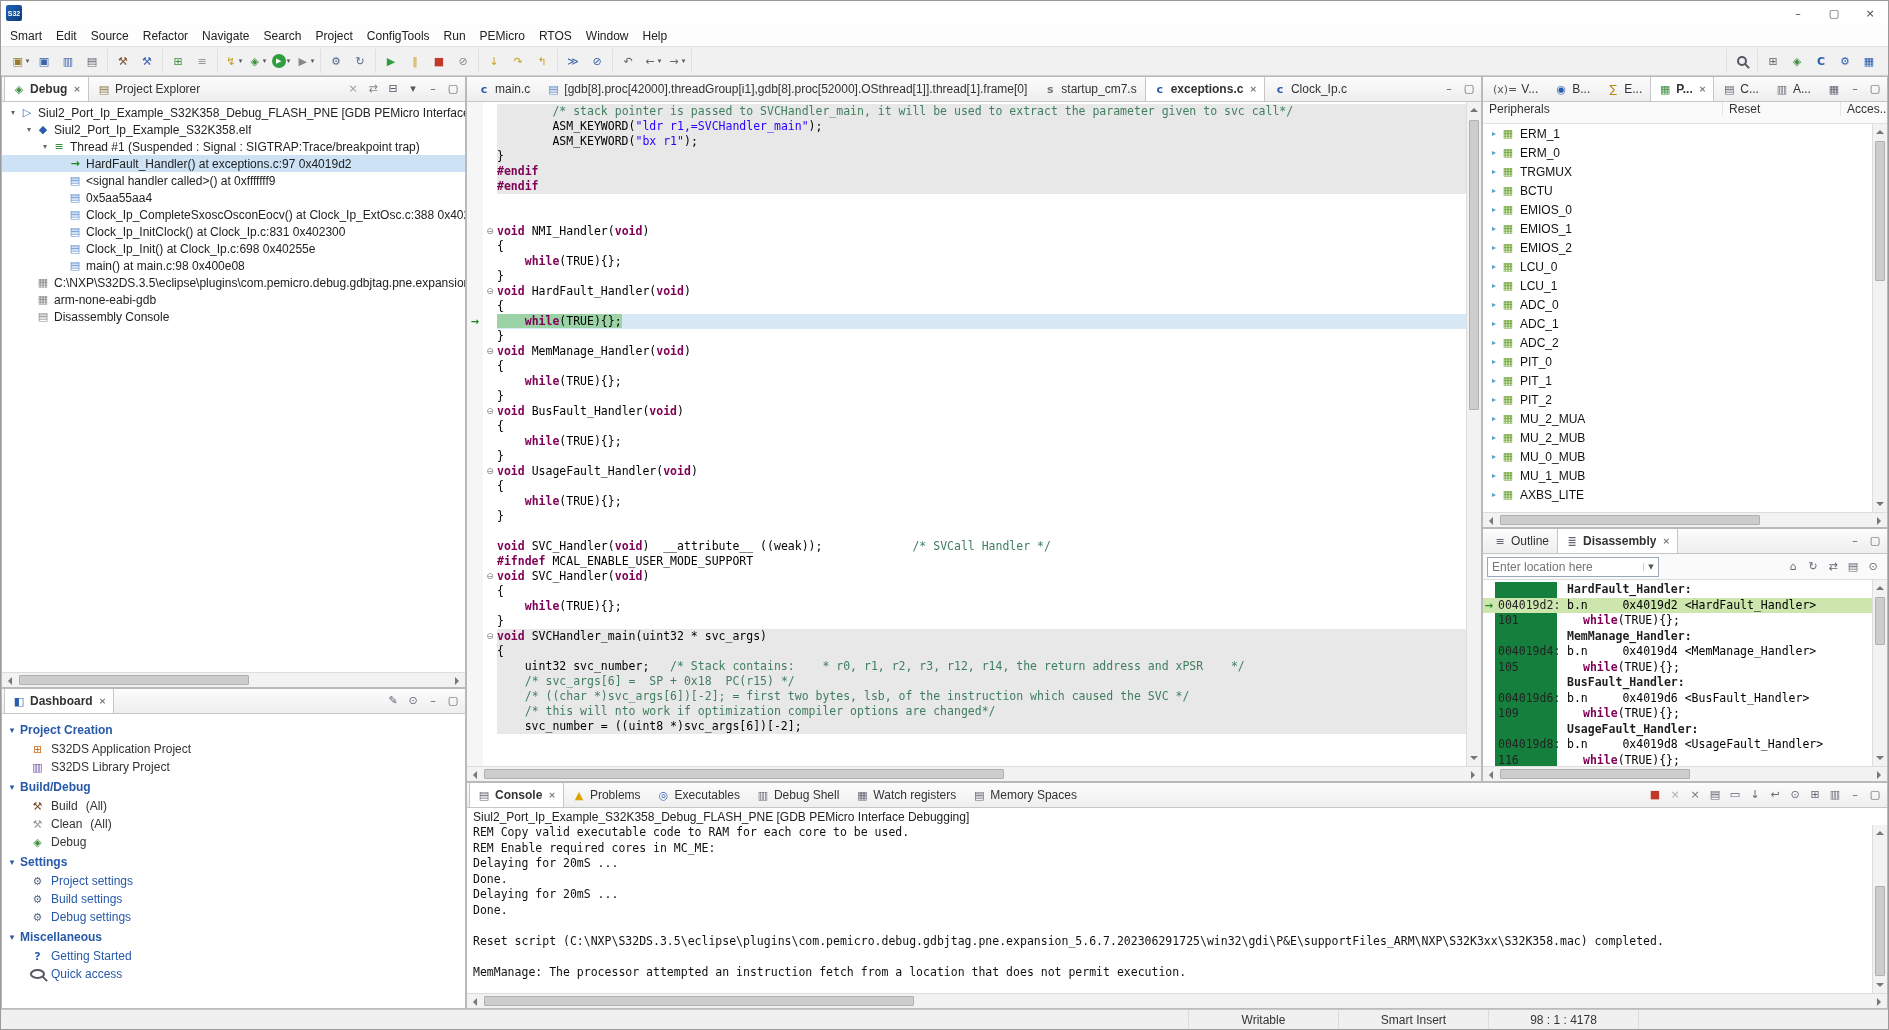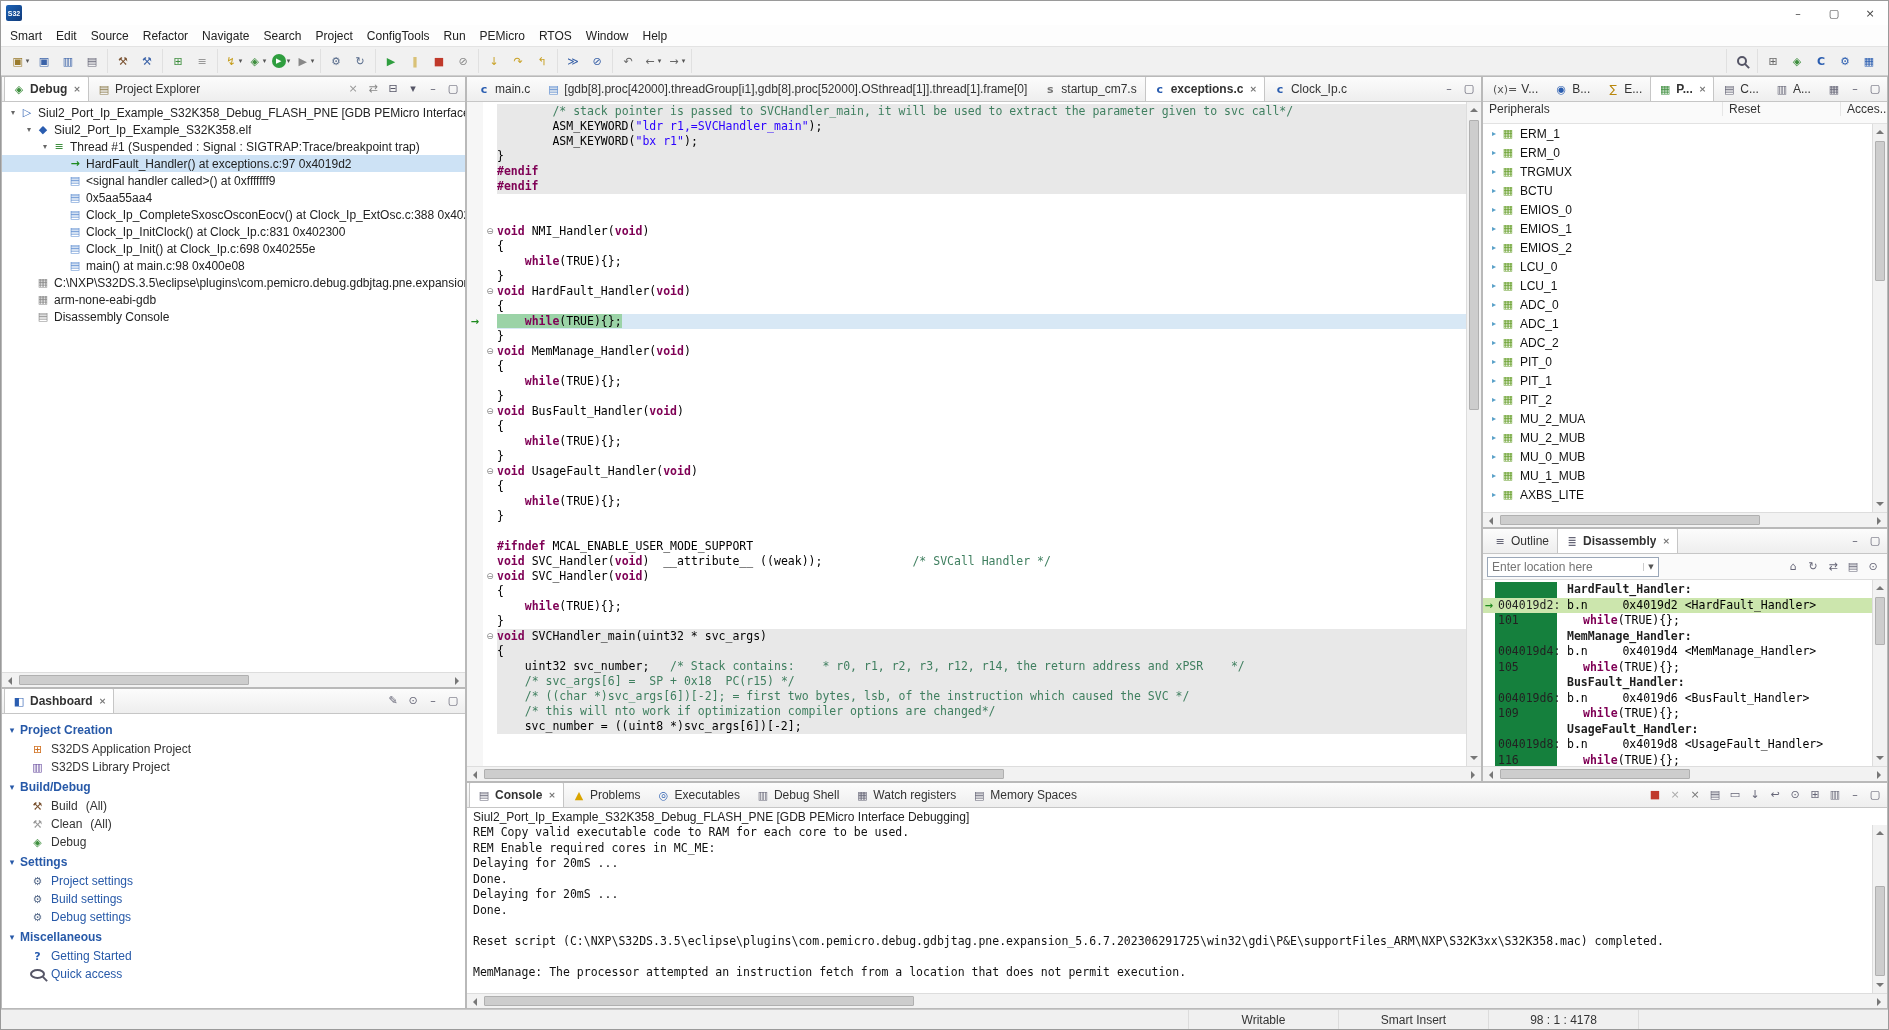--- a/index.html
+++ b/index.html
@@ -679,26 +679,26 @@
                   <span class="line-body"><span class="code-text"><span class="tok-p">}</span></span></span>
                 </div>
                 <div class="code-line">
                   <span class="ann"></span>
                   <span class="fold"></span>
                   <span class="line-body"><span class="code-text"></span></span>
                 </div>
                 <div class="code-line">
                   <span class="ann"></span>
                   <span class="fold"></span>
+                  <span class="line-body"><span class="code-text"><span class="tok-k">void</span><span class="tok-p"> SVC_Handler(</span><span class="tok-k">void</span><span class="tok-p">)  __attribute__ ((weak));</span><span class="tok-c">             /* SVCall Handler */</span></span></span>
+                </div>
+                <div class="code-line">
+                  <span class="ann"></span>
+                  <span class="fold"></span>
                   <span class="line-body"><span class="code-text"><span class="tok-d">#ifndef</span><span class="tok-p"> MCAL_ENABLE_USER_MODE_SUPPORT</span></span></span>
-                </div>
-                <div class="code-line">
-                  <span class="ann"></span>
-                  <span class="fold"></span>
-                  <span class="line-body"><span class="code-text"><span class="tok-k">void</span><span class="tok-p"> SVC_Handler(</span><span class="tok-k">void</span><span class="tok-p">)  __attribute__ ((weak));</span><span class="tok-c">             /* SVCall Handler */</span></span></span>
                 </div>
                 <div class="code-line">
                   <span class="ann"></span>
                   <span class="fold">⊖</span>
                   <span class="line-body"><span class="code-text"><span class="tok-k">void</span><span class="tok-p"> SVC_Handler(</span><span class="tok-k">void</span><span class="tok-p">)</span></span></span>
                 </div>
                 <div class="code-line">
                   <span class="ann"></span>
                   <span class="fold"></span>
                   <span class="line-body"><span class="code-text"><span class="tok-p">{</span></span></span>

